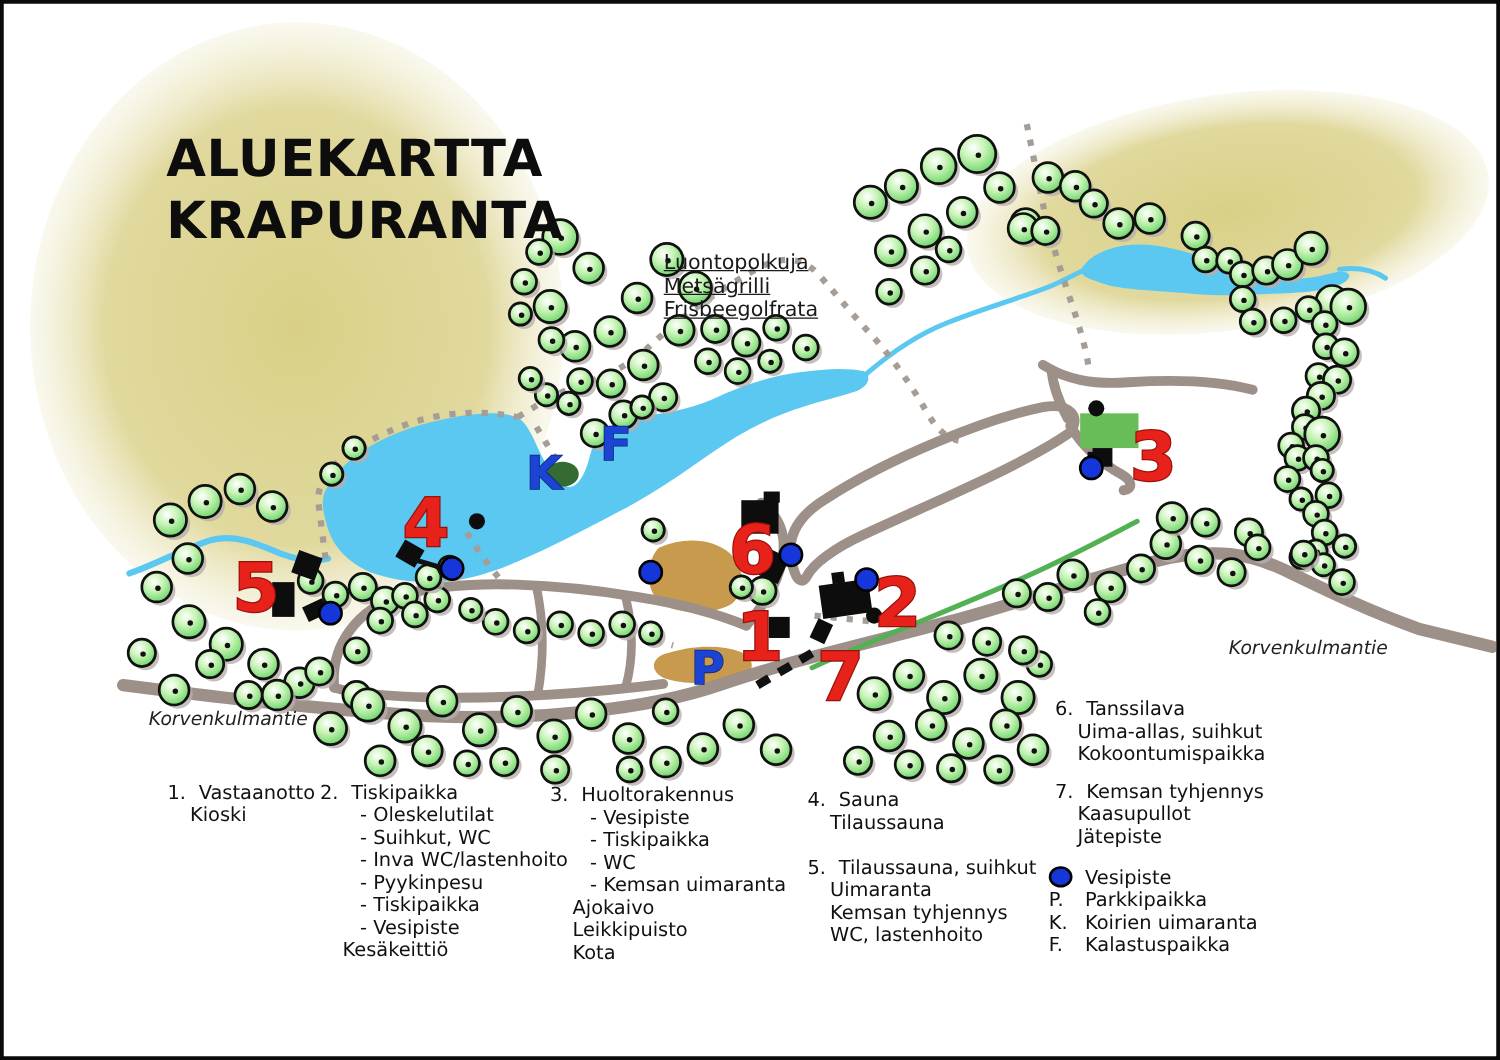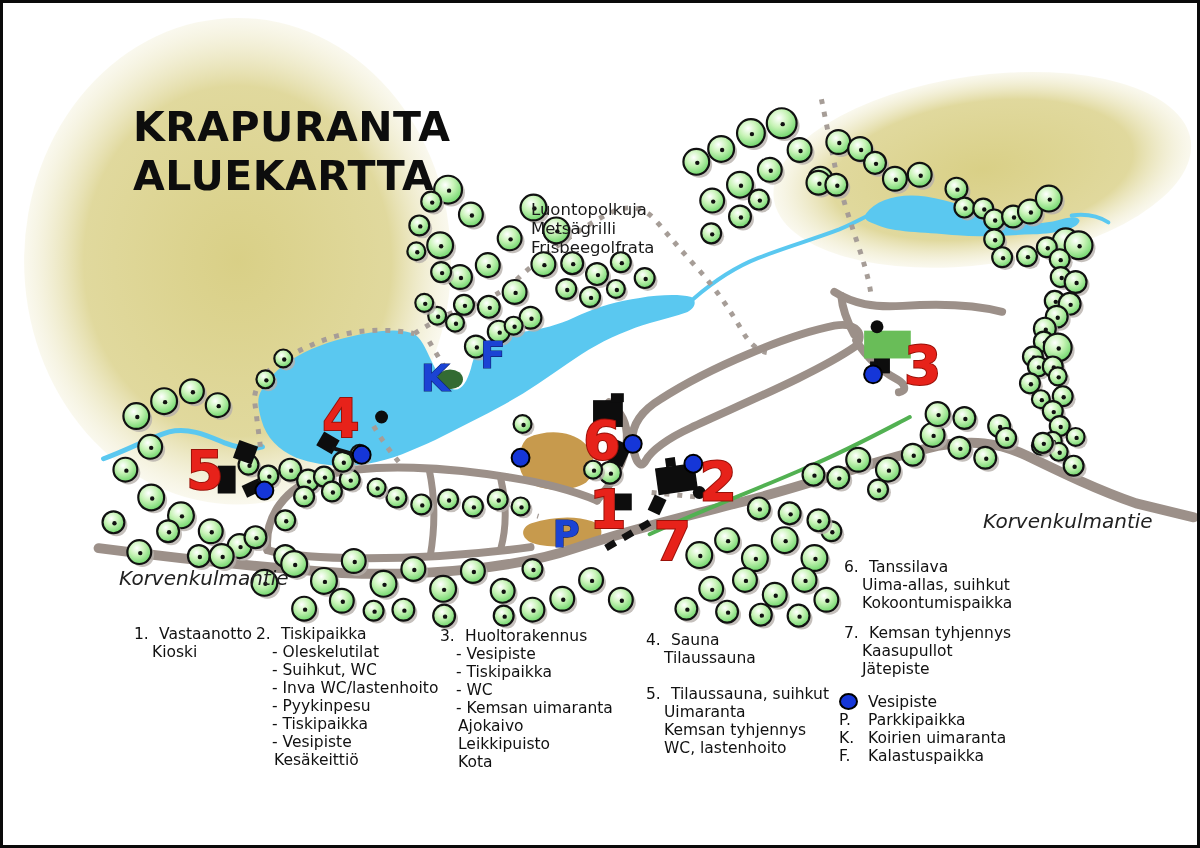--- a/index.html
+++ b/index.html
@@ -9,31 +9,31 @@
     font-family:"DejaVu Sans","Liberation Sans",sans-serif;
   }
   .stage svg{position:absolute;left:0;top:0;}
   .map-title{
     position:absolute;left:130px;top:100px;
     font-size:41px;font-weight:800;letter-spacing:.5px;line-height:49px;
     color:#0d0d0d;white-space:nowrap;z-index:5;
   }
   .map-note{
     position:absolute;left:528px;top:197px;
-    font-size:16.5px;line-height:19px;color:#1a1a1a;z-index:5;white-space:nowrap;
+    font-size:16.5px;line-height:19px;color:#1a1a1a;z-index:5;white-space:nowrap;text-decoration:underline;
   }
   .road-label{
-    position:absolute;font-size:20px;font-style:italic;color:#222;z-index:5;white-space:nowrap;text-align:center;
+    position:absolute;font-size:15px;font-style:italic;color:#222;z-index:5;white-space:nowrap;text-align:center;
   }
   .legend{position:absolute;left:0;top:0;width:100%;height:100%;z-index:6;}
   .legend-item{position:absolute;font-size:15.5px;line-height:18px;color:#111;white-space:nowrap;}
   .legend-item .row1{display:flex;}
   .legend-item .num{width:25px;flex:0 0 25px;}
   .legend-item .ln{margin-left:25px;}
-  .legend-item .ln.dash{margin-left:16px;}
+  .legend-item .ln.dash{margin-left:32px;}
   .legend-item .ln.plain{margin-left:18px;}
   .legend-key{position:absolute;font-size:15.5px;line-height:18px;color:#111;white-space:nowrap;}
   .legend-key .krow{display:flex;align-items:flex-start;height:18px;}
   .legend-key .kcell{width:29px;flex:0 0 29px;display:flex;align-items:center;}
   .legend-key .kdot{width:15px;height:13px;border-radius:50%;border:2px solid #000;}
 </style>
 </head>
 <body>
 
 <div class="stage">
@@ -1015,22 +1015,22 @@
         <text x="719" y="501" text-anchor="middle" font-size="54" font-weight="bold" fill="#e7221a" stroke="#991109" stroke-width="2" style="paint-order:stroke" font-family="&quot;DejaVu Sans&quot;,&quot;Liberation Sans&quot;,sans-serif">2</text>
         <text x="673" y="561" text-anchor="middle" font-size="54" font-weight="bold" fill="#e7221a" stroke="#991109" stroke-width="2" style="paint-order:stroke" font-family="&quot;DejaVu Sans&quot;,&quot;Liberation Sans&quot;,sans-serif">7</text>
         <text x="925" y="384" text-anchor="middle" font-size="54" font-weight="bold" fill="#e7221a" stroke="#991109" stroke-width="2" style="paint-order:stroke" font-family="&quot;DejaVu Sans&quot;,&quot;Liberation Sans&quot;,sans-serif">3</text>
         <text x="434" y="391" text-anchor="middle" font-size="37" font-weight="bold" fill="#1b43d4" stroke="#0e2470" stroke-width="1.2" style="paint-order:stroke" font-family="&quot;DejaVu Sans&quot;,&quot;Liberation Sans&quot;,sans-serif">K</text>
         <text x="492" y="368" text-anchor="middle" font-size="37" font-weight="bold" fill="#1b43d4" stroke="#0e2470" stroke-width="1.2" style="paint-order:stroke" font-family="&quot;DejaVu Sans&quot;,&quot;Liberation Sans&quot;,sans-serif">F</text>
         <text x="566" y="548" text-anchor="middle" font-size="37" font-weight="bold" fill="#1b43d4" stroke="#0e2470" stroke-width="1.2" style="paint-order:stroke" font-family="&quot;DejaVu Sans&quot;,&quot;Liberation Sans&quot;,sans-serif">P</text>
       </g>
   </svg>
 
   <div class="map-title">
+    <div>ALUEKARTTA</div>
     <div>KRAPURANTA</div>
-    <div>ALUEKARTTA</div>
   </div>
 
   <div class="map-note">
     <div>Luontopolkuja</div>
     <div>Metsägrilli</div>
     <div>Frisbeegolfrata</div>
   </div>
 
   <div class="road-label" style="left:116px;top:563px;">Korvenkulmantie</div>
   <div class="road-label" style="left:980px;top:506px;">Korvenkulmantie</div>

